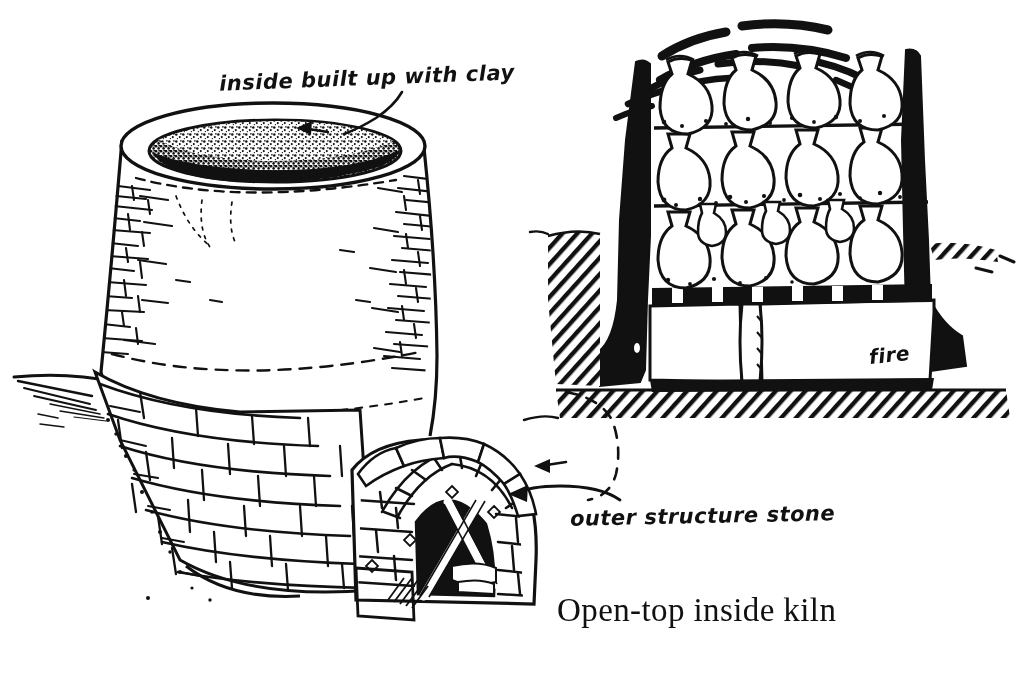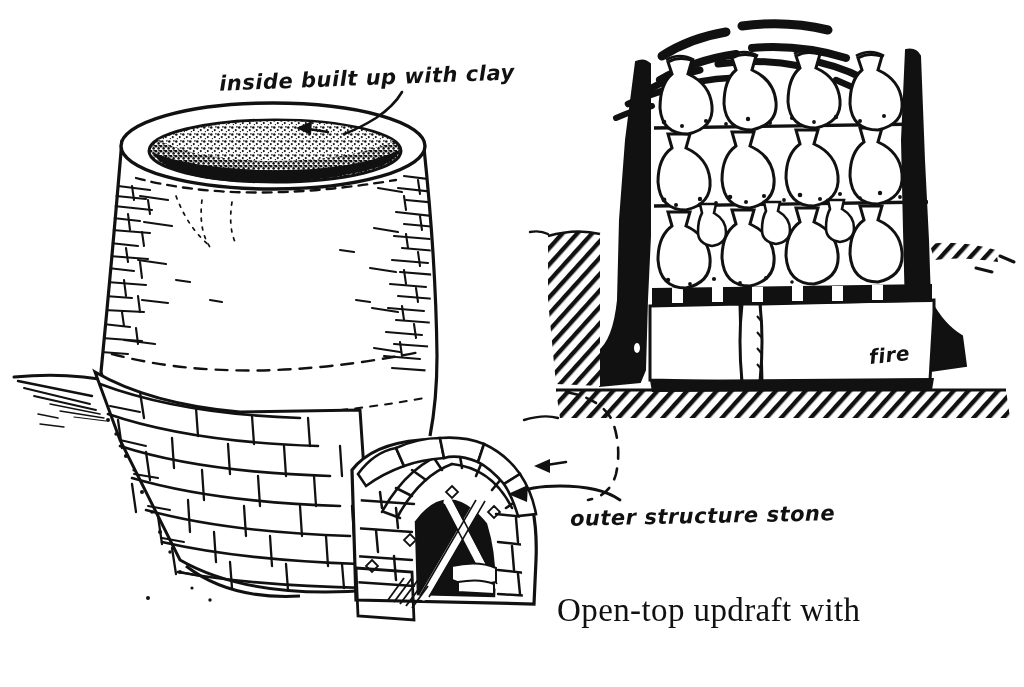--- a/index.html
+++ b/index.html
@@ -525,15 +525,15 @@
     </g>
     <polygon points="296,128 312,121 311,135" fill="#111"></polygon>
   </svg>
 
   <div class="label-hand" id="label-clay">inside built up with clay</div>
 
   <div class="label-hand" id="label-outer-stone">outer structure stone</div>
 
   <div class="label-hand" id="label-fire">fire</div>
 
-  <div id="figure-title">Open-top updraft with</div>
+  <div id="figure-title">Open-top inside kiln</div>
 
 </div>
 
 </body></html>

